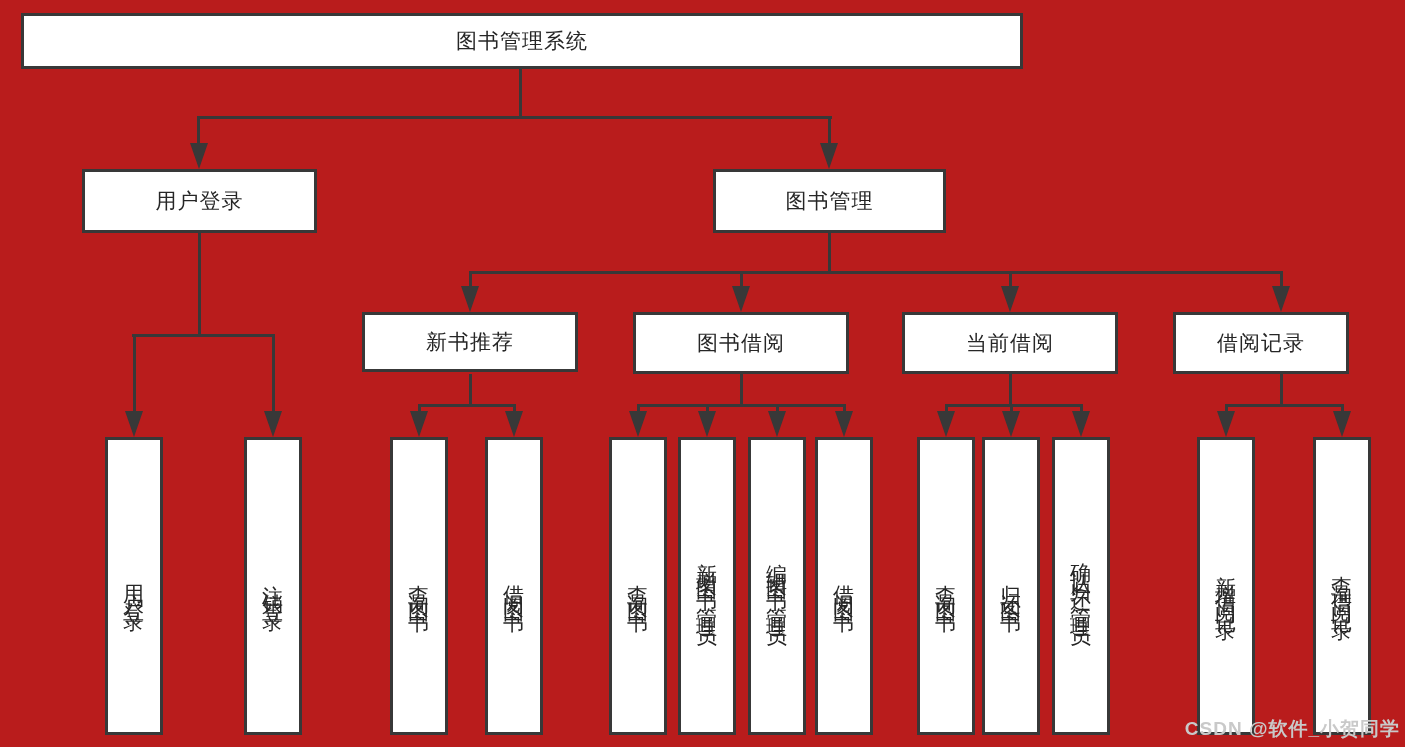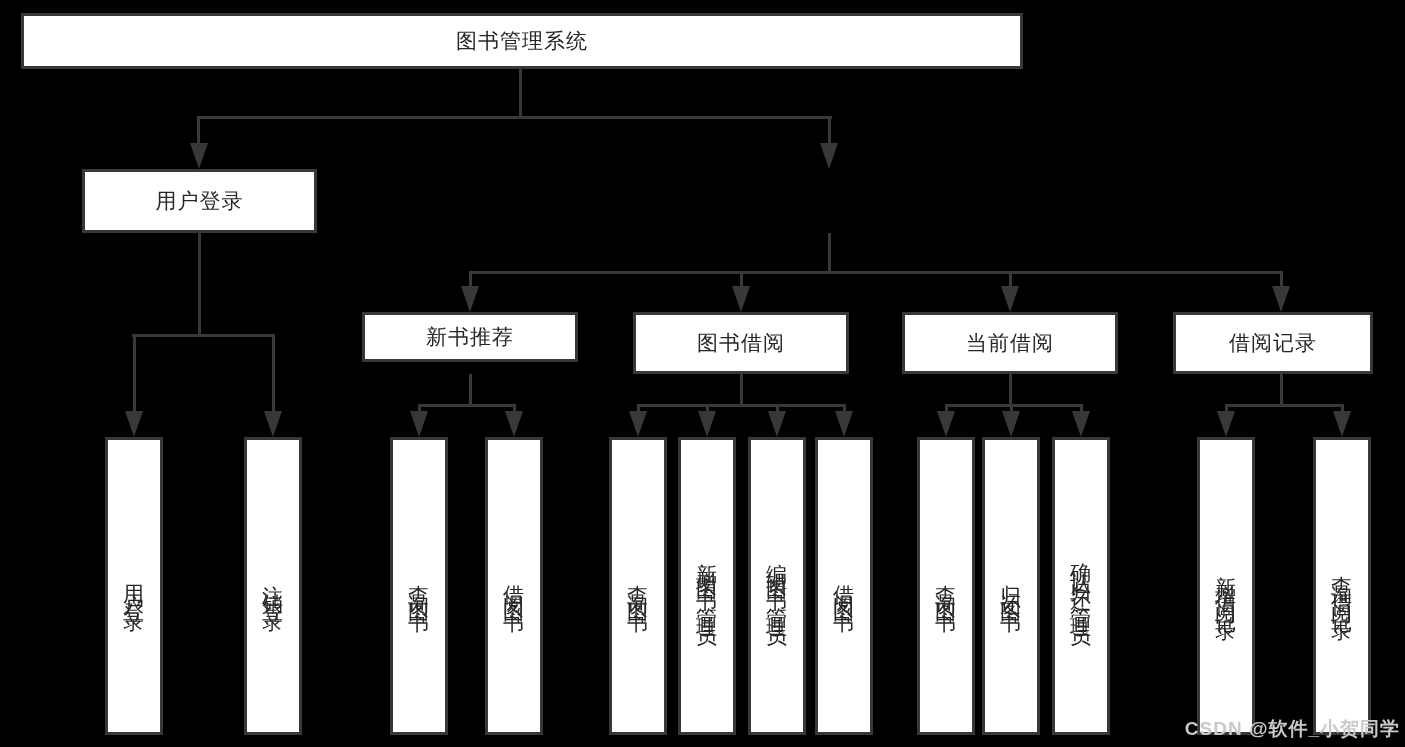--- a/index.html
+++ b/index.html
@@ -1,17 +1,17 @@
 <!DOCTYPE html>
 <html><head>
 <meta charset="utf-8">
 <style>
   html,body { margin:0; padding:0; background:#ffffff; }
   .canvas {
-    position:relative; width:1405px; height:747px; background:#000000;
+    position:relative; width:1405px; height:747px; background:#b91c1c;
     font-family:"Liberation Sans",sans-serif; overflow:hidden;
   }
   .box {
     position:absolute; box-sizing:border-box;
     border:3px solid #383838; background:#ffffff;
     display:flex; align-items:center; justify-content:center;
     font-size:21px; color:#262626; letter-spacing:1px; white-space:nowrap;
   }
   .leaf {
     position:absolute; box-sizing:border-box; top:437px; width:58px; height:298px;
@@ -41,43 +41,44 @@
 
   <div class="vl" style="left:519px; top:69px; height:49px;"></div>
   <div class="hl" style="left:197px; top:116px; width:635px;"></div>
 
   <div class="vl" style="left:197px; top:116px; height:30px;"></div>
   <div class="ah" style="left:190px; top:143px;"></div>
   <div class="vl" style="left:828px; top:116px; height:30px;"></div>
   <div class="ah" style="left:820px; top:143px;"></div>
 
   <div class="box" style="left:82px; top:169px; width:235px; height:64px;">用户登录</div>
+  <div class="box" style="left:713px; top:169px; width:233px; height:64px;">图书管理</div>
 
   <div class="vl" style="left:198px; top:233px; height:104px;"></div>
   <div class="hl" style="left:132px; top:334px; width:143px;"></div>
   <div class="vl" style="left:133px; top:334px; height:80px;"></div>
   <div class="ah" style="left:125px; top:411px;"></div>
   <div class="vl" style="left:272px; top:334px; height:80px;"></div>
   <div class="ah" style="left:264px; top:411px;"></div>
 
   <div class="vl" style="left:828px; top:233px; height:41px;"></div>
   <div class="hl" style="left:469px; top:271px; width:814px;"></div>
   <div class="vl" style="left:469px; top:271px; height:18px;"></div>
   <div class="ah" style="left:461px; top:286px;"></div>
   <div class="vl" style="left:740px; top:271px; height:18px;"></div>
   <div class="ah" style="left:732px; top:286px;"></div>
   <div class="vl" style="left:1009px; top:271px; height:18px;"></div>
   <div class="ah" style="left:1001px; top:286px;"></div>
   <div class="vl" style="left:1280px; top:271px; height:18px;"></div>
   <div class="ah" style="left:1272px; top:286px;"></div>
 
-  <div class="box" style="left:362px; top:312px; width:216px; height:50px;">新书推荐</div>
+  <div class="box" style="left:362px; top:312px; width:216px; height:60px;">新书推荐</div>
   <div class="box" style="left:902px; top:312px; width:216px; height:62px;">当前借阅</div>
   <div class="box" style="left:633px; top:312px; width:216px; height:62px;">图书借阅</div>
-  <div class="box" style="left:1173px; top:312px; width:200px; height:62px;">借阅记录</div>
+  <div class="box" style="left:1173px; top:312px; width:176px; height:62px;">借阅记录</div>
 
   <div class="vl" style="left:469px; top:374px; height:33px;"></div>
   <div class="hl" style="left:418px; top:404px; width:98px;"></div>
   <div class="vl" style="left:418px; top:404px; height:10px;"></div>
   <div class="ah" style="left:410px; top:411px;"></div>
   <div class="vl" style="left:513px; top:404px; height:10px;"></div>
   <div class="ah" style="left:505px; top:411px;"></div>
 
   <div class="vl" style="left:740px; top:374px; height:33px;"></div>
   <div class="hl" style="left:637px; top:404px; width:209px;"></div>

